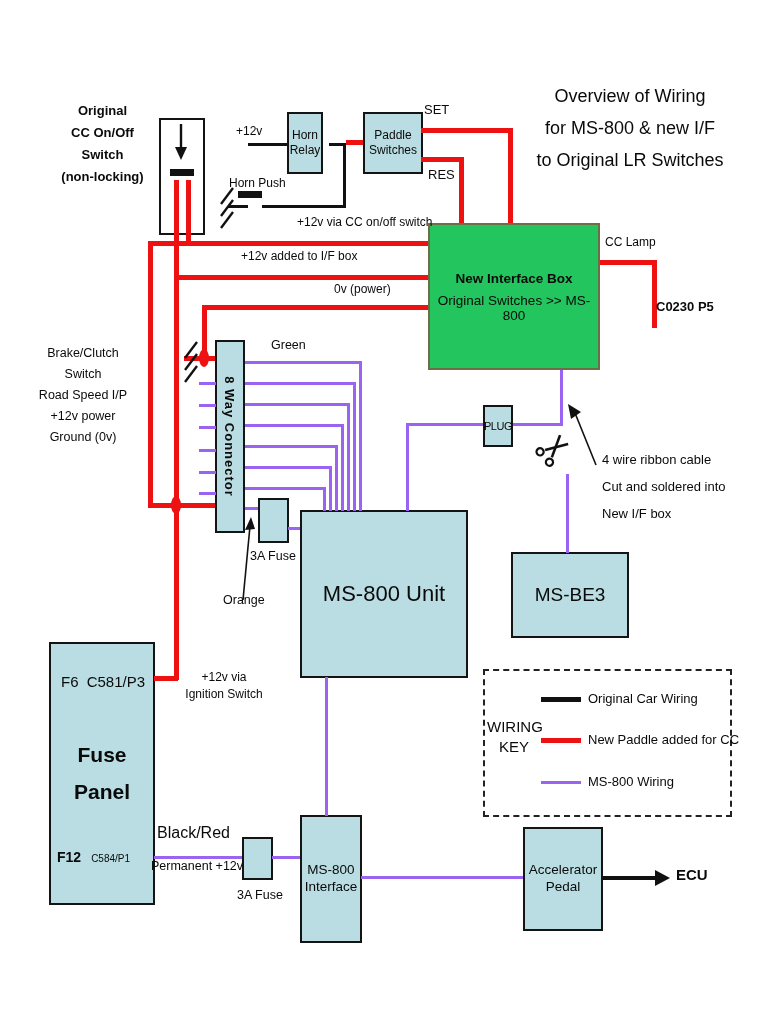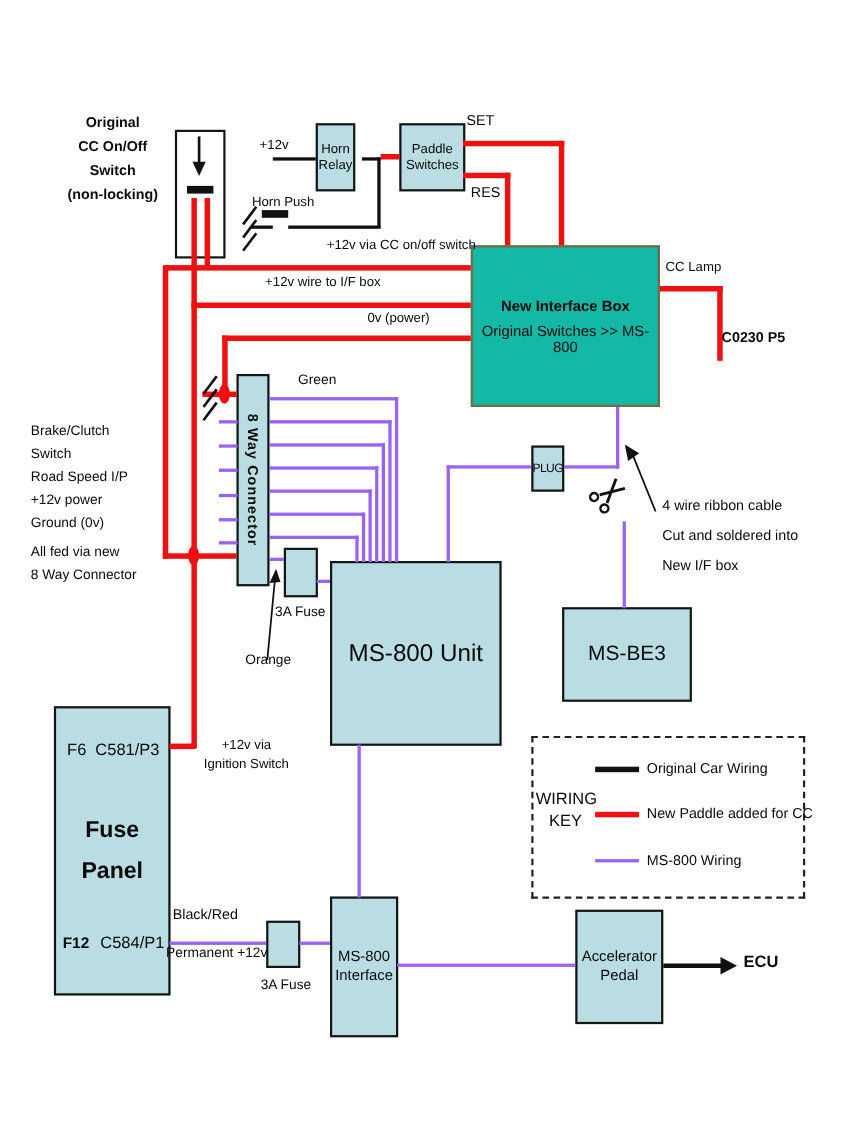--- a/index.html
+++ b/index.html
@@ -1,28 +1,28 @@
 <!DOCTYPE html>
 <html><head>
 <meta charset="utf-8">
 <style>
   html,body{margin:0;padding:0;background:#fff;}
   .canvas{position:relative;width:768px;height:1024px;background:#ffffff;
           font-family:"Liberation Sans",sans-serif;color:#0a0a0a;overflow:hidden;}
   .box{position:absolute;background:#b9dde2;border:2px solid #141414;box-sizing:border-box;
        display:flex;align-items:center;justify-content:center;text-align:center;}
   .whitebox{background:#ffffff;}
-  .khaki{background:#14b8a6;border-color:#6e6e46;}
+  .khaki{background:#22c55e;border-color:#6e6e46;}
   .wire{position:absolute;}
   .red{background:#ee1111;}
   .blk{background:#111111;}
   .pur{background:#9a63f2;}
   .lbl{position:absolute;white-space:pre-line;line-height:1.25;}
   .ctr{text-align:center;}
-  .rgt{text-align:left;margin-top:38px;}
+  .rgt{text-align:center;}
   .b{font-weight:bold;}
   .oval{position:absolute;width:10px;height:18px;background:#ee1111;border-radius:50%;}
   .bar{position:absolute;background:#111111;}
   svg.overlay{position:absolute;left:0;top:0;pointer-events:none;}
   .legendbox{position:absolute;border:2px dashed #222;box-sizing:border-box;background:transparent;}
   .vtext{position:absolute;transform-origin:0 0;transform:rotate(90deg);
          display:flex;align-items:center;justify-content:center;font-weight:bold;letter-spacing:1px;}
 </style>
 </head>
 <body>
@@ -46,42 +46,42 @@
     <span class="b">New Interface Box</span>
     <span style="margin-top:7px;">Original Switches &gt;&gt; MS-800</span>
   </div>
 
 
   <div class="box" style="left:215px;top:340px;width:30px;height:193px;"></div>
   <div class="vtext" style="left:245px;top:340px;width:193px;height:30px;font-size:13px;">8 Way Connector</div>
 
   <div class="box" style="left:258px;top:498px;width:31px;height:45px;"></div>
 
-  <div class="box" style="left:300px;top:510px;width:156px;height:168px;font-size:22px;">
+  <div class="box" style="left:300px;top:510px;width:168px;height:168px;font-size:22px;">
     <span>MS-800 Unit</span>
   </div>
 
   <div class="box" style="left:483px;top:405px;width:30px;height:42px;font-size:11px;letter-spacing:-0.5px;">
     <span>PLUG</span>
   </div>
 
   <div class="box" style="left:511px;top:552px;width:118px;height:86px;font-size:19px;">
     <span>MS-BE3</span>
   </div>
 
   <div class="box" style="left:49px;top:642px;width:106px;height:263px;"></div>
   <div class="lbl" style="left:61px;top:673px;width:84px;display:flex;justify-content:space-between;font-size:15px;">
     <span>F6</span>
     <span>C581/P3</span>
   </div>
   <div class="lbl ctr b" style="left:49px;top:737px;width:106px;font-size:21px;line-height:1.75;">Fuse
 Panel</div>
   <div class="lbl" style="left:57px;top:849px;display:flex;gap:10px;align-items:baseline;">
     <span class="b" style="font-size:14px;">F12</span>
-    <span style="font-size:15px;text-align:center;">C584/P1</span>
+    <span style="font-size:10px;text-align:center;">C584/P1</span>
   </div>
 
   <div class="box" style="left:242px;top:837px;width:31px;height:43px;"></div>
 
   <div class="box" style="left:300px;top:815px;width:62px;height:128px;font-size:13.5px;">
     <span class="lbl" style="position:static;">MS-800
 Interface</span>
   </div>
 
   <div class="box" style="left:523px;top:827px;width:80px;height:104px;font-size:13.5px;">
@@ -179,56 +179,57 @@
       <line x1="2" y1="5" x2="23" y2="-6" stroke-width="2.6"></line>
       <circle cx="-3" cy="-7" r="3.6" stroke-width="2.2"></circle>
       <circle cx="-3" cy="7" r="3.6" stroke-width="2.2"></circle>
     </g>
     <g>
       <line x1="603" y1="878" x2="656" y2="878" stroke="#111" stroke-width="4"></line>
       <polygon points="655,870 670,878 655,886" fill="#111"></polygon>
     </g>
   </svg>
 
+  <div class="lbl ctr" style="left:500px;top:80px;width:260px;font-size:18px;line-height:32px;">Overview of Wiring
+for MS-800 &amp; new I/F
+to Original LR Switches</div>
 
   <div class="lbl ctr b" style="left:50px;top:100px;width:105px;font-size:13px;line-height:1.7;">Original
 CC On/Off
 Switch
 (non-locking)</div>
 
   <div class="lbl" style="left:236px;top:124px;font-size:12px;">+12v</div>
   <div class="lbl" style="left:229px;top:176px;font-size:12px;text-align:center;">Horn Push</div>
   <div class="lbl" style="left:424px;top:102px;font-size:13px;">SET</div>
   <div class="lbl" style="left:428px;top:167px;font-size:13px;">RES</div>
 
   <div class="lbl" style="left:297px;top:215px;font-size:12px;">+12v via CC on/off switch</div>
-  <div class="lbl" style="left:241px;top:249px;font-size:12px;">+12v wire to I/F box</div>
+  <div class="lbl" style="left:241px;top:249px;font-size:12px;">+12v added to I/F box</div>
   <div class="lbl" style="left:334px;top:282px;font-size:12px;">0v (power)</div>
   <div class="lbl" style="left:605px;top:235px;font-size:12px;">CC Lamp</div>
   <div class="lbl b" style="left:656px;top:299px;font-size:13px;">C0230 P5</div>
   <div class="lbl" style="left:271px;top:338px;font-size:12.5px;">Green</div>
 
   <div class="lbl rgt" style="left:28px;top:343px;width:110px;font-size:12.5px;line-height:21px;">Brake/Clutch Switch
 Road Speed I/P
 +12v power
 Ground (0v)</div>
-  <div class="lbl rgt" style="left:28px;top:453px;width:110px;font-size:12.5px;line-height:21px;">All fed via new
-8 Way Connector</div>
 
   <div class="lbl" style="left:250px;top:549px;font-size:12.5px;">3A Fuse</div>
   <div class="lbl" style="left:223px;top:593px;font-size:12.5px;">Orange</div>
 
   <div class="lbl" style="left:602px;top:446px;width:135px;font-size:13px;line-height:27px;">4 wire ribbon cable
 Cut and soldered into
 New I/F box</div>
 
   <div class="lbl ctr" style="left:178px;top:669px;width:92px;font-size:12px;line-height:1.4;">+12v via
 Ignition Switch</div>
 
-  <div class="lbl" style="left:157px;top:823px;font-size:13px;">Black/Red</div>
+  <div class="lbl" style="left:157px;top:823px;font-size:16px;">Black/Red</div>
   <div class="lbl" style="left:151px;top:859px;font-size:12.5px;">Permanent +12v</div>
   <div class="lbl" style="left:237px;top:888px;font-size:12.5px;">3A Fuse</div>
   <div class="lbl b" style="left:676px;top:866px;font-size:15px;">ECU</div>
 
   <div class="legendbox" style="left:483px;top:669px;width:249px;height:148px;"></div>
   <div class="lbl ctr" style="left:487px;top:717px;width:54px;font-size:15px;line-height:20px;">WIRING
 KEY</div>
 
   <div class="wire blk" style="left:541px;top:697px;width:40px;height:5px;"></div>
   <div class="lbl" style="left:588px;top:691px;font-size:13px;">Original Car Wiring</div>

